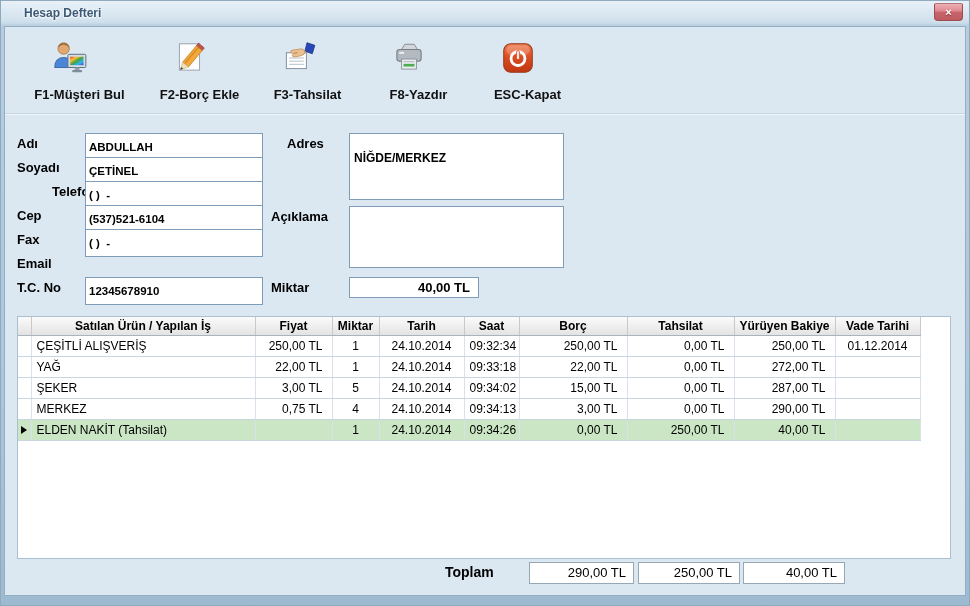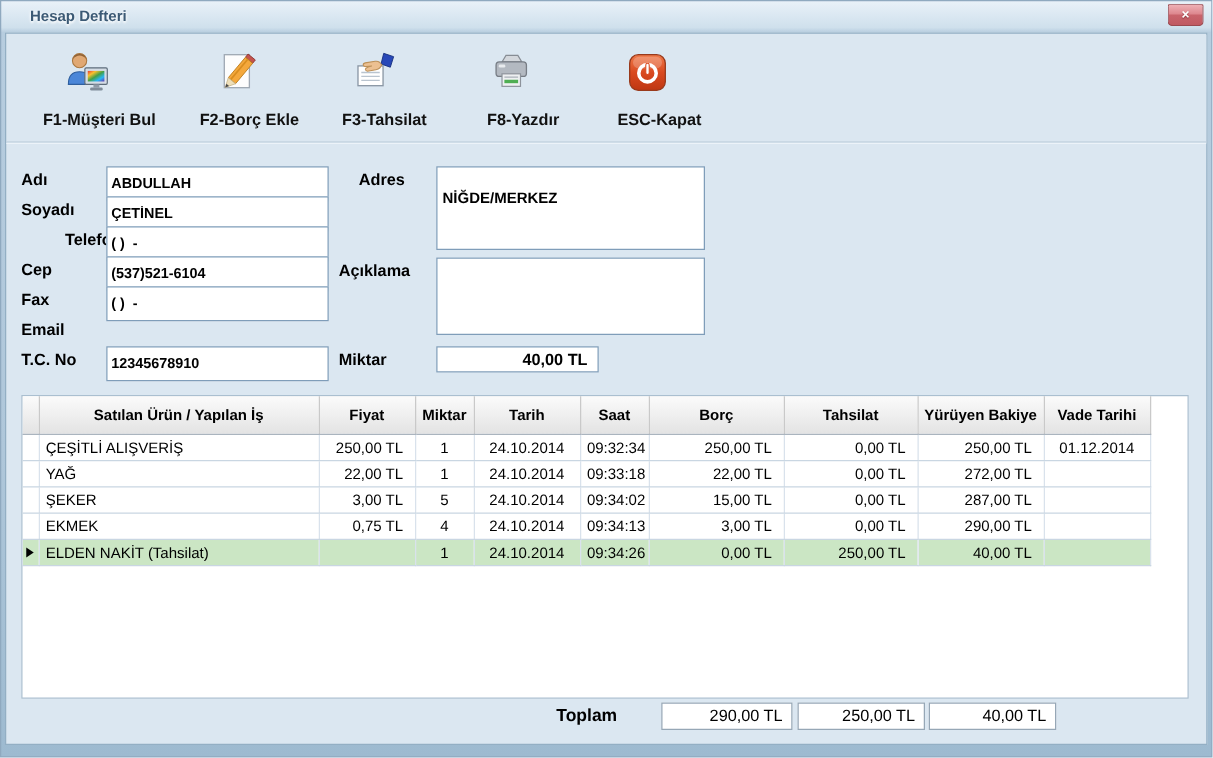--- a/index.html
+++ b/index.html
@@ -70,21 +70,21 @@
     line-height:19px; padding-right:8px;
   }
 
   
   .grid-panel {
     position:absolute; left:12px; top:289px; width:934px; height:243px;
     background:#fff; border:1px solid #aabfd0;
   }
   table.grid { border-collapse:collapse; table-layout:fixed; width:902px; }
   table.grid th {
-    height:30px; background:linear-gradient(180deg,#fbfbfb,#e3e3e3);
+    height:18px; background:linear-gradient(180deg,#fbfbfb,#e3e3e3);
     border-right:1px solid #c9c9c9; border-bottom:1px solid #aab4be;
     font-size:12px; font-weight:bold; color:#000; text-align:center;
     overflow:hidden; white-space:nowrap;
   }
   table.grid td {
     height:21px; font-size:12px; color:#000;
     border-right:1px solid #d9e2ec; border-bottom:1px solid #c9d6e2;
     overflow:hidden; white-space:nowrap; background:#fff;
   }
   td.sel, th.sel { background:#ececec; border-right:1px solid #c0c8d0; }
@@ -292,21 +292,21 @@
           <td class="c-center">5</td>
           <td class="c-center">24.10.2014</td>
           <td class="c-left">09:34:02</td>
           <td class="c-right">15,00 TL</td>
           <td class="c-right">0,00 TL</td>
           <td class="c-right">287,00 TL</td>
           <td class="c-center"></td>
         </tr>
         <tr>
           <td class="sel"></td>
-          <td class="c-left">EKMEK</td>
+          <td class="c-left">MERKEZ</td>
           <td class="c-right">0,75 TL</td>
           <td class="c-center">4</td>
           <td class="c-center">24.10.2014</td>
           <td class="c-left">09:34:13</td>
           <td class="c-right">3,00 TL</td>
           <td class="c-right">0,00 TL</td>
           <td class="c-right">290,00 TL</td>
           <td class="c-center"></td>
         </tr>
         <tr class="row-selected">

